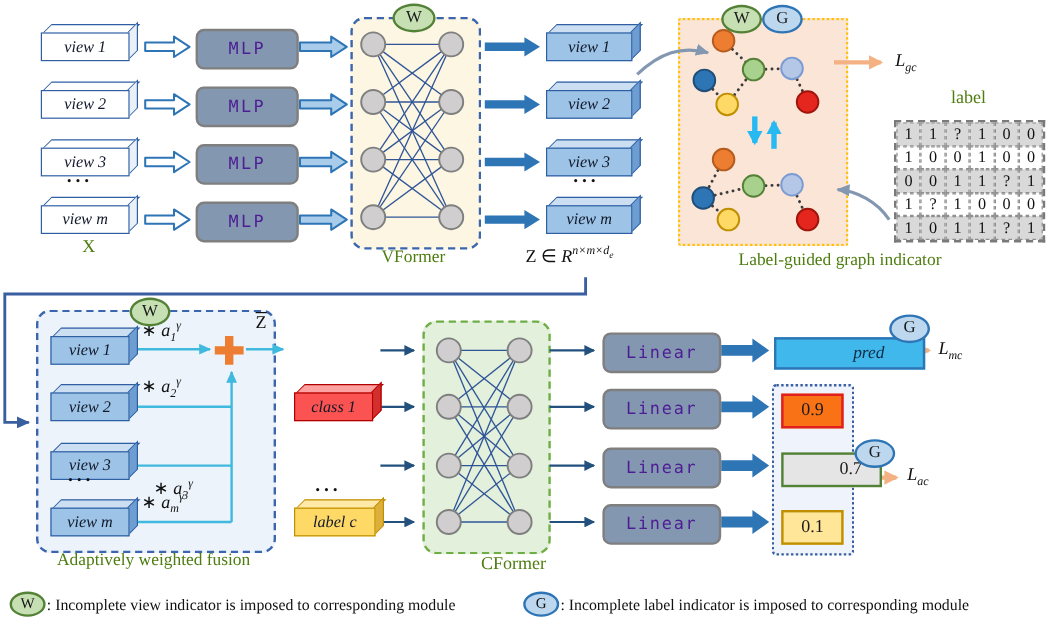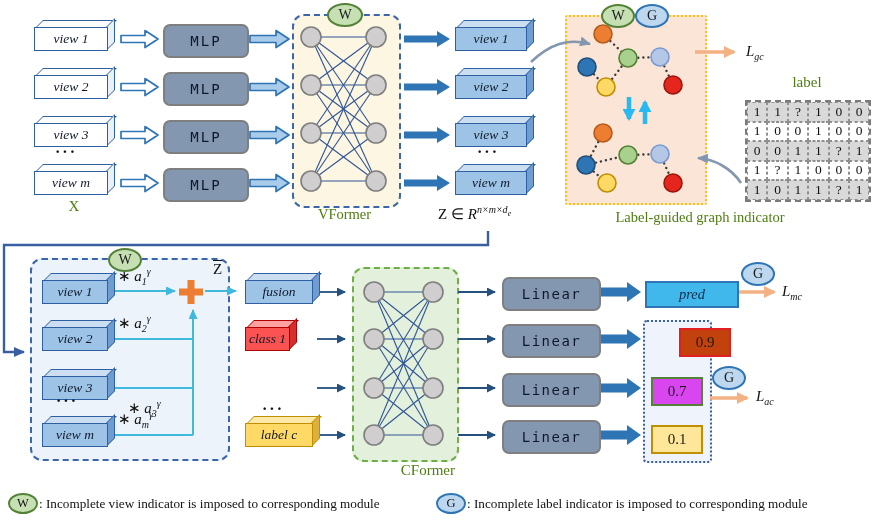--- a/index.html
+++ b/index.html
@@ -25,30 +25,30 @@
          border:1.5px solid var(--bc);display:flex;align-items:center;justify-content:center;
          font-style:italic;font-size:13.5px;color:#10182a;}
   .v-white{--face:#ffffff;--top:#ffffff;--side:#EAF0F8;--bc:#2E5FA3;}
   .v-blue {--face:#9DC3E6;--top:#CBDEF2;--side:#6D9DD1;--bc:#2E5FA3;}
   .v-red  {--face:#FB5252;--top:#FDA1A1;--side:#D32F2F;--bc:#B00000;}
   .v-green{--face:#A9D18E;--top:#CEE6BD;--side:#7FB35D;--bc:#538135;}
   .v-yel  {--face:#FFD966;--top:#FFE9A9;--side:#DDAF3D;--bc:#BF8F00;}
 
   
   .mbox{position:absolute;background:#8497B0;border:2px solid #7F7F7F;border-radius:7px;z-index:3;
-        display:flex;align-items:center;justify-content:center;color:#0f172a;
+        display:flex;align-items:center;justify-content:center;color:#4c1d95;
         font-family:"DejaVu Sans Mono",monospace;font-size:14px;letter-spacing:2px;}
 
   .pred{position:absolute;background:#41B8EC;border:2px solid #2E75B6;z-index:3;
         display:flex;align-items:center;justify-content:center;
-        font-style:italic;font-size:14.5px;color:#0E2C47;}
+        font-style:italic;font-size:14.5px;color:#0E2C47;padding-left:32px;}
   .score{position:absolute;z-index:3;display:flex;align-items:center;justify-content:center;
          font-size:15px;color:#1a1a1a;border:2px solid;}
-  .sc-red{background:#c2410c;border-color:#E02020;margin-left:28px;}
-  .sc-green{background:#d946ef;border-color:#538135;}
+  .sc-red{background:#f97316;border-color:#E02020;}
+  .sc-green{background:#e5e5e5;border-color:#538135;padding-left:32px;}
   .sc-yel{background:#FFE699;border-color:#BF8F00;}
 
   .badge{position:absolute;display:flex;align-items:center;justify-content:center;
          border-radius:50%;font-size:14px;color:#1a1a1a;z-index:5;}
   .bw{background:#C6E0B4;border:2px solid #538135;}
   .bg{background:#BDD7EE;border:2px solid #2E75B6;}
 
   .cap{position:absolute;font-size:14.5px;color:#4d7c0f;text-align:center;z-index:4;}
   .math{position:absolute;font-style:italic;font-size:15px;color:#111;z-index:4;white-space:nowrap;}
   .math sub{font-size:10px;}
@@ -360,29 +360,23 @@
         <span>view m</span>
       </div>
     </div>
 
   <div class="math" style="left:118px;top:266px;"><span class="w-star">∗ </span><span>a</span><sub>1</sub><sup>γ</sup></div>
   <div class="math" style="left:118px;top:313px;"><span class="w-star">∗ </span><span>a</span><sub>2</sub><sup>γ</sup></div>
   <div class="math" style="left:128px;top:362px;margin-top:36px;"><span class="w-star">∗ </span><span>a</span><sub>3</sub><sup>γ</sup></div>
   <div class="math" style="left:118px;top:409px;"><span class="w-star">∗ </span><span>a</span><sub>m</sub><sup>γ</sup></div>
 
   <div class="zbar">Z</div>
-
-  <div class="b3 v-blue" style="left:245px;top:273px;width:75px;height:31px;">
-      <div class="t"></div>
-      <div class="s"></div>
-      <div class="f">
-        <span>fusion</span>
-      </div>
-    </div>
-  <div class="b3 v-red" style="left:245px;top:320px;width:52px;height:31px;">
+  <div class="cap" style="left:22px;top:459px;width:212px;">Adaptively weighted fusion</div>
+
+  <div class="b3 v-red" style="left:245px;top:320px;width:73px;height:31px;">
       <div class="t"></div>
       <div class="s"></div>
       <div class="f">
         <span>class 1</span>
       </div>
     </div>
   <div class="dots" style="left:262px;top:400px;">···</div>
   <div class="b3 v-yel" style="left:245px;top:416px;width:75px;height:31px;">
       <div class="t"></div>
       <div class="s"></div>

